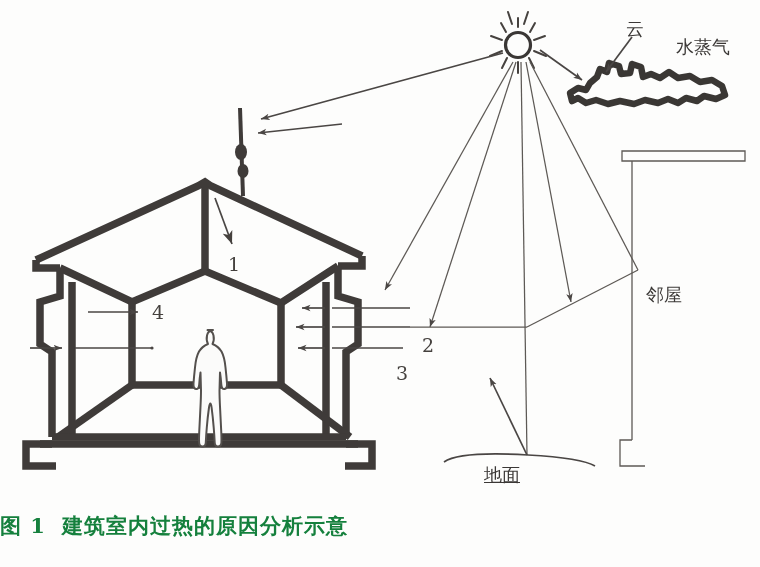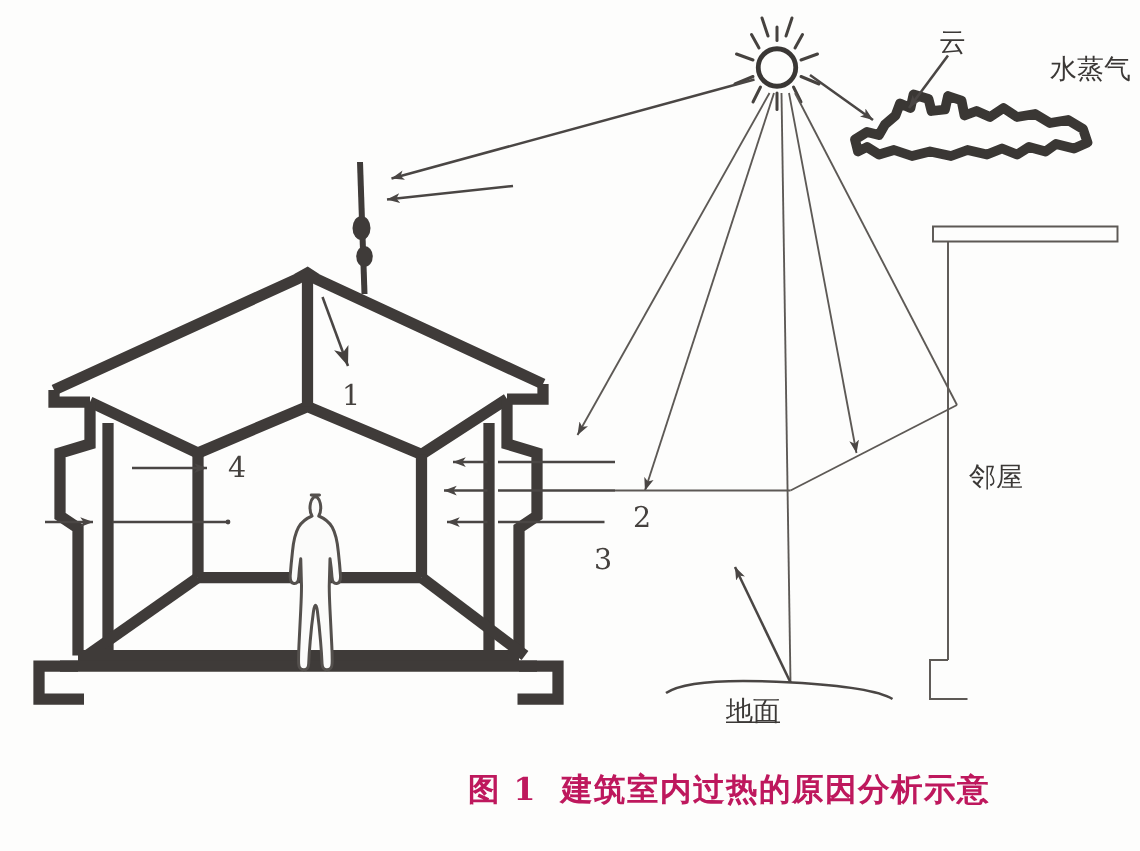--- a/index.html
+++ b/index.html
@@ -50,26 +50,26 @@
   .lbl-cn {
     font-family: "DejaVu Sans", "Liberation Sans", sans-serif;
     font-size: 18px;
     color: #3b3836;
   }
   #caption {
     position: absolute;
     left: 0;
     top: 512px;
     width: 660px;
-    text-align: right;
+    text-align: left;
     font-family: "DejaVu Serif", "Liberation Serif", serif;
     font-weight: bold;
     font-size: 21px;
     letter-spacing: 1px;
-    color: #be185d;
+    color: #15803d;
   }
   #caption .cap-num { margin-right: 16px; }
 </style>
 </head>
 <body>
 
 <div id="figure-root">
 
   <svg id="diagram" viewBox="0 0 760 567">
     <defs>
@@ -239,23 +239,23 @@
     </g>
 
     <g>
       <line class="thin2" x1="215" y1="198" x2="232" y2="244" stroke-width="2" marker-end="url(#ahb)"></line>
     </g>
 
   </svg>
 
   <div class="lbl lbl-cn" style="left:626px; top:20px;">云</div>
 
-  <div class="lbl lbl-cn" style="left:676px; top:38px;margin-left:24px;">水蒸气</div>
-
-  <div class="lbl lbl-cn" style="left:646px; top:286px;margin-top:24px;">邻屋</div>
+  <div class="lbl lbl-cn" style="left:676px; top:38px;">水蒸气</div>
+
+  <div class="lbl lbl-cn" style="left:646px; top:286px;">邻屋</div>
 
   <div class="lbl lbl-cn" style="left:484px; top:466px;text-decoration:underline;">地面</div>
 
   <div class="lbl lbl-num" style="left:228px; top:255px;">1</div>
 
   <div class="lbl lbl-num" style="left:422px; top:336px;">2</div>
 
   <div class="lbl lbl-num" style="left:396px; top:364px;">3</div>
 
   <div class="lbl lbl-num" style="left:152px; top:303px;">4</div>

